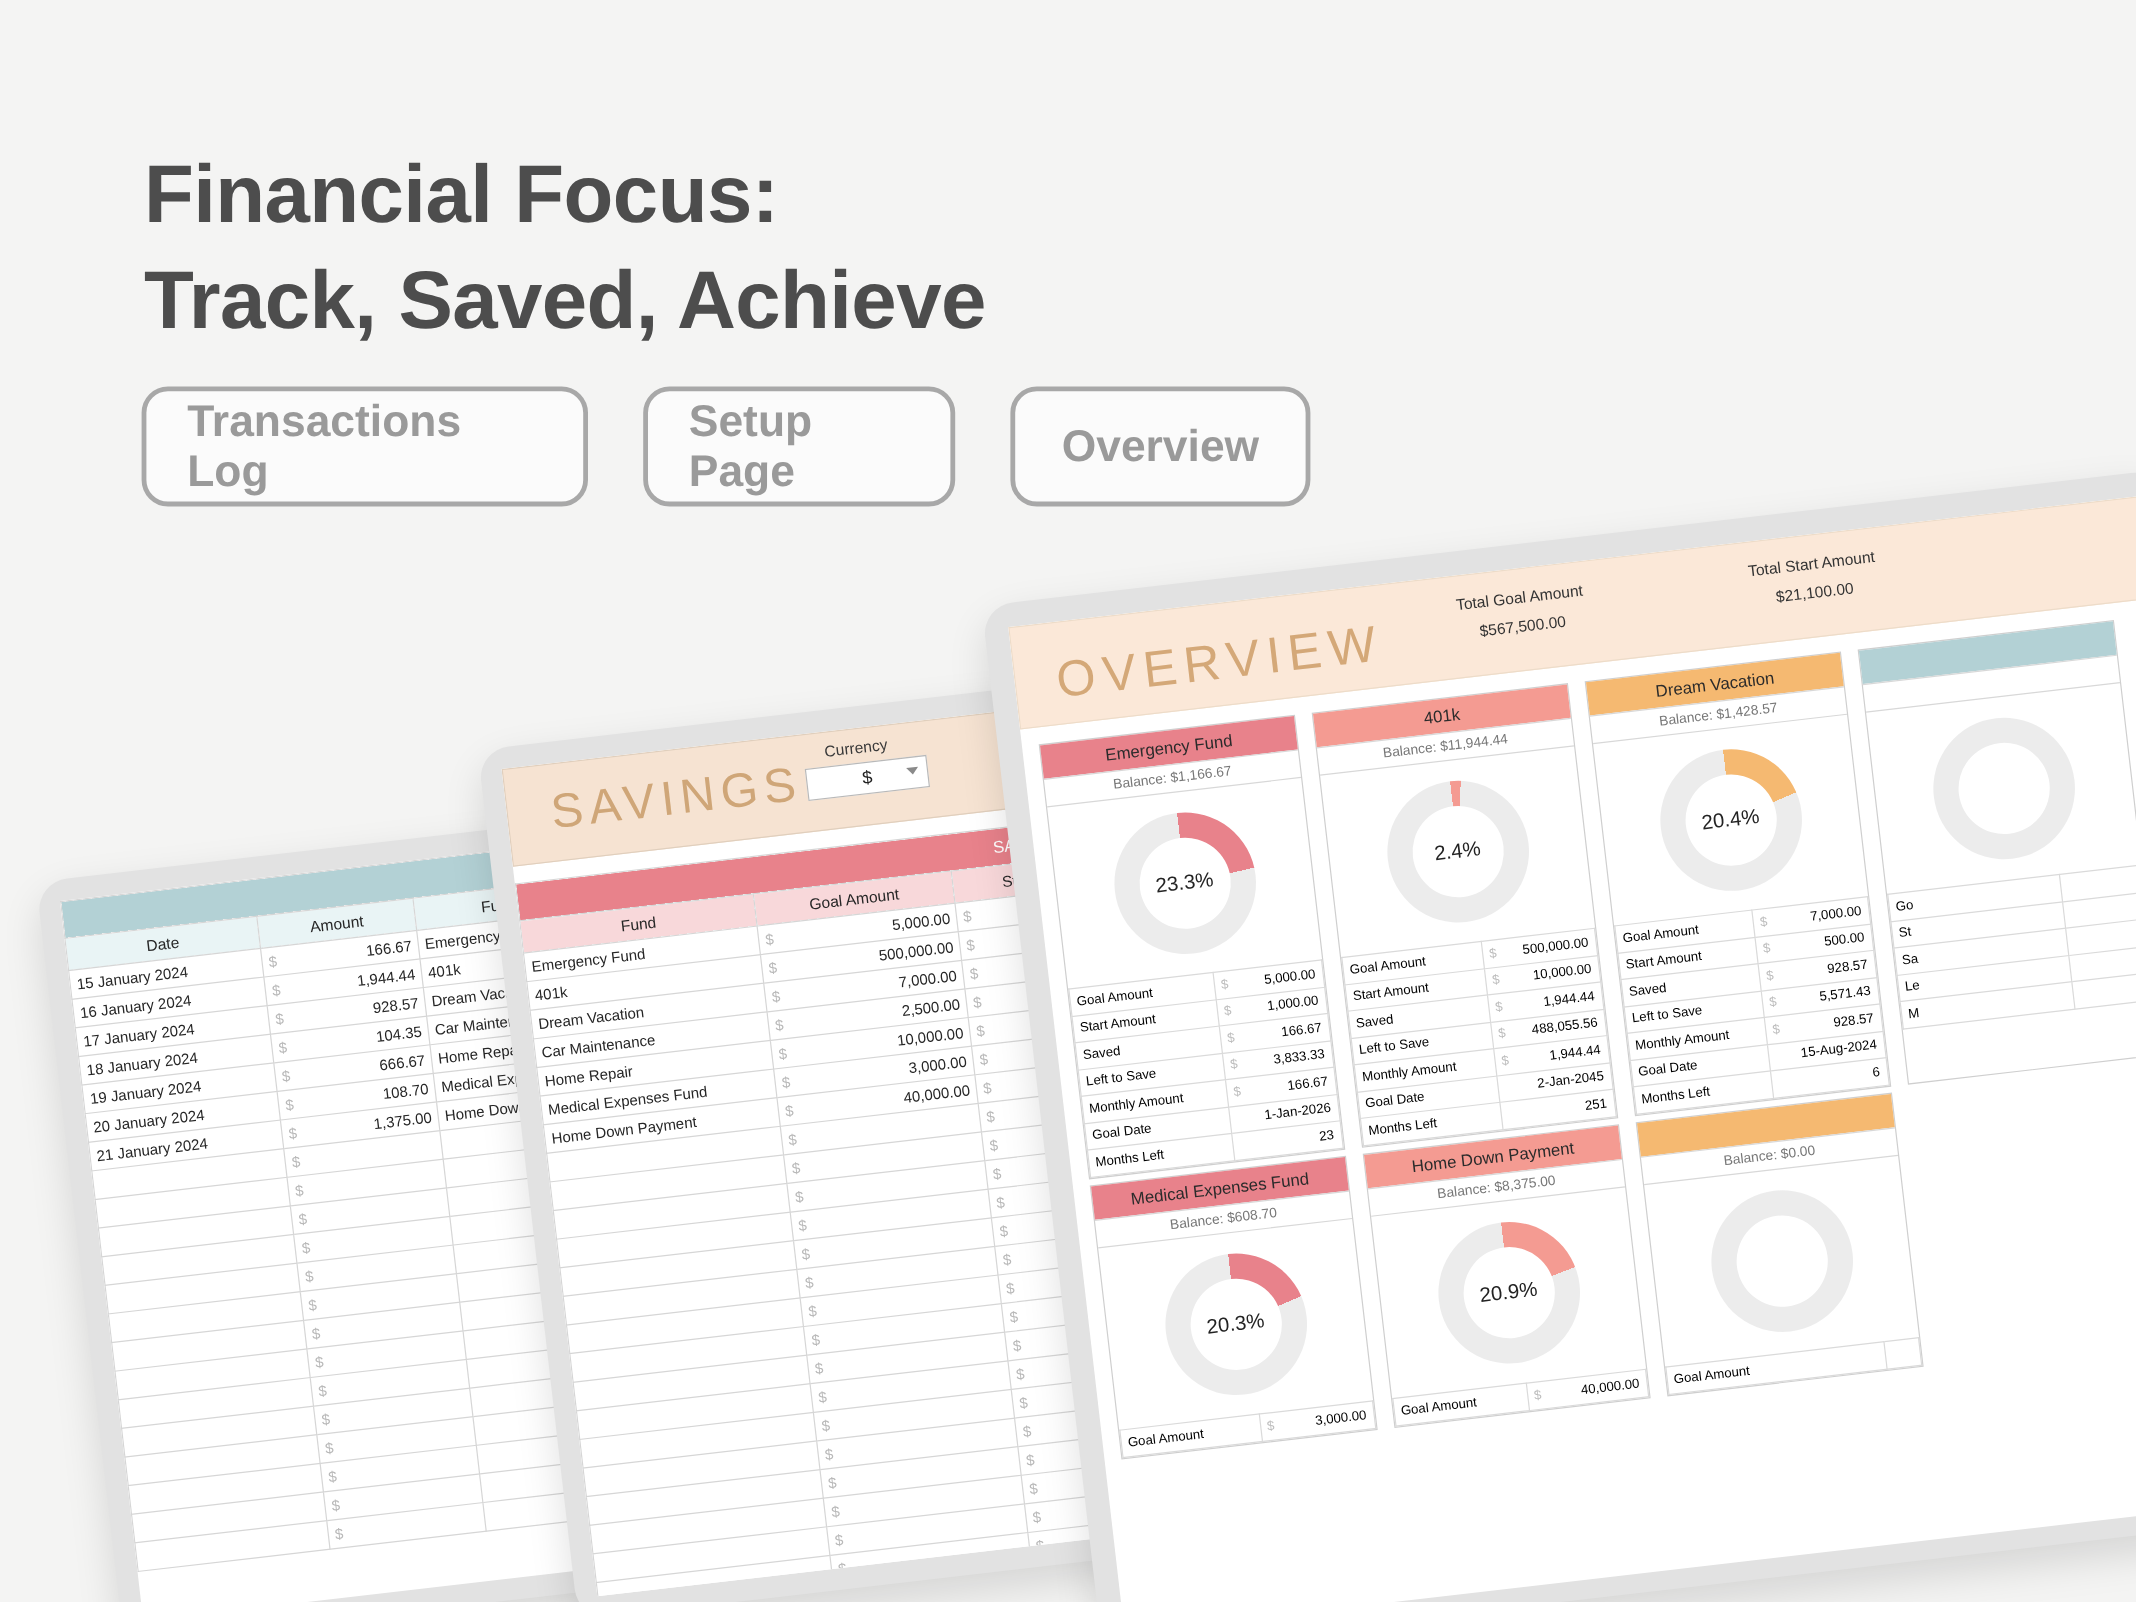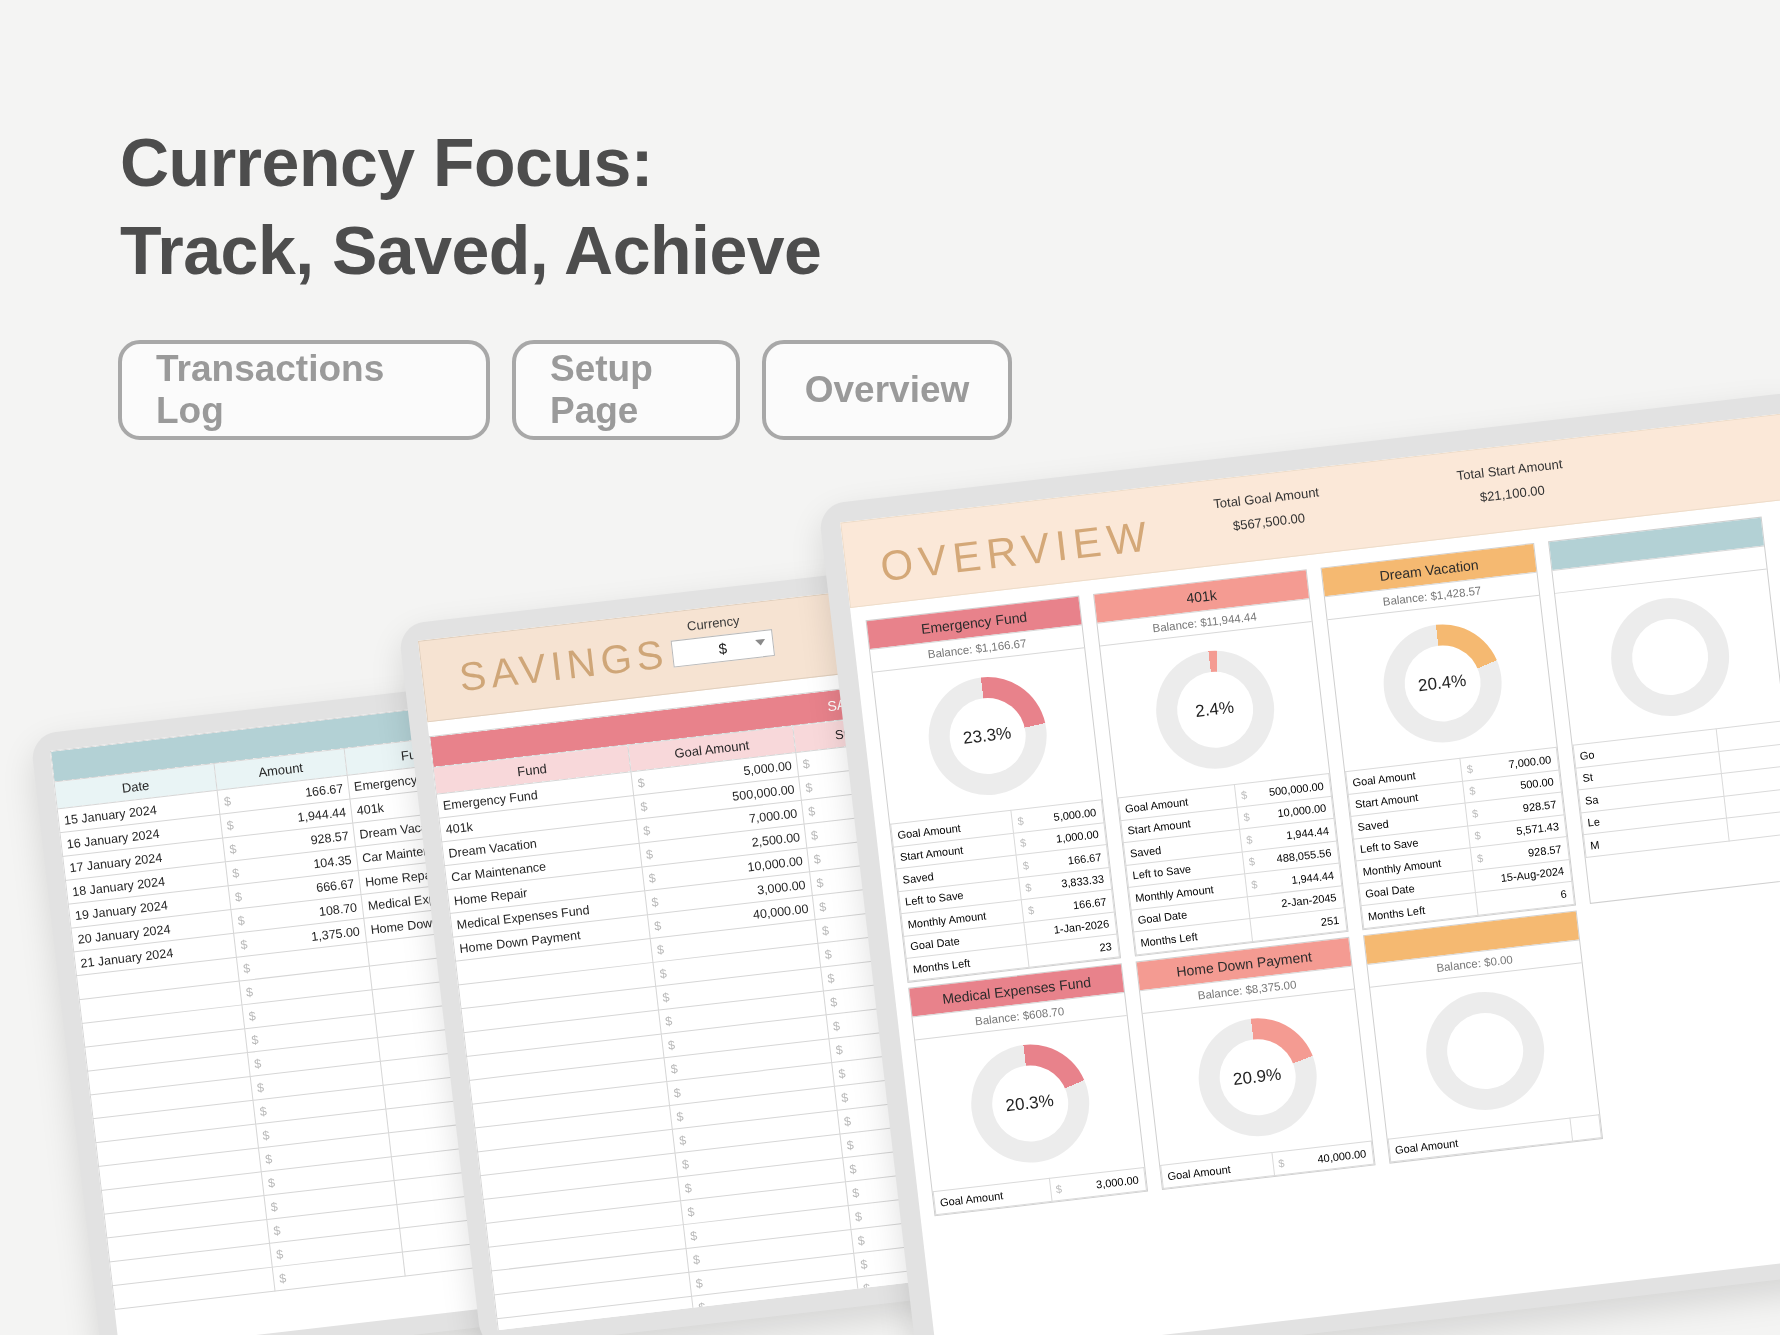--- a/index.html
+++ b/index.html
@@ -12,29 +12,29 @@
 
   
   .hero{position:absolute;left:120px;top:118px;width:1100px;}
   .hero h1{
     margin:0;color:#4d4d4d;
     font-size:68px;line-height:1.30;font-weight:bold;
     letter-spacing:-0.5px;
   }
   .hero .line2{display:block;}
 
-  .btn-row{position:absolute;left:118px;top:340px;display:flex;gap:22px;}
+  .btn-row{position:absolute;left:118px;top:322px;display:flex;gap:46px;}
   .pill{
     border:4px solid #a8a8a8;border-radius:22px;background:#fbfbfb;
     color:#9a9a9a;font-size:37px;font-weight:bold;
     display:flex;align-items:center;justify-content:center;
     height:100px;box-sizing:border-box;padding:0 34px;
   }
   .pill.w1{width:372px;}
-  .pill.w2{width:228px;}
+  .pill.w2{width:260px;}
   .pill.w3{width:250px;}
 
   
   .tablet{position:absolute;background:#e2e2e2;border-radius:26px;
           box-shadow:0 14px 34px rgba(0,0,0,.13);}
   .screen{position:absolute;background:#ffffff;overflow:hidden;}
 
   
   #tablet-transactions{left:30px;top:735px;width:470px;height:640px;
       transform:rotate(-6.6deg);transform-origin:top left;}
@@ -111,21 +111,21 @@
   .kv td.v{text-align:right;padding-right:6px;}
   .kv td.v .c{color:#bdbdbd;float:left;}
 
   .cards2{position:absolute;left:14px;top:470px;display:flex;gap:14px;}
 </style>
 </head>
 <body>
 
 <div class="hero">
   <h1>
-    <span class="line1">Currency Focus:</span>
+    <span class="line1">Financial Focus:</span>
     <span class="line2">Track, Saved, Achieve</span>
   </h1>
 </div>
 
 <div class="btn-row">
   <div class="pill w1">Transactions Log</div>
   <div class="pill w2">Setup Page</div>
   <div class="pill w3">Overview</div>
 </div>
 

